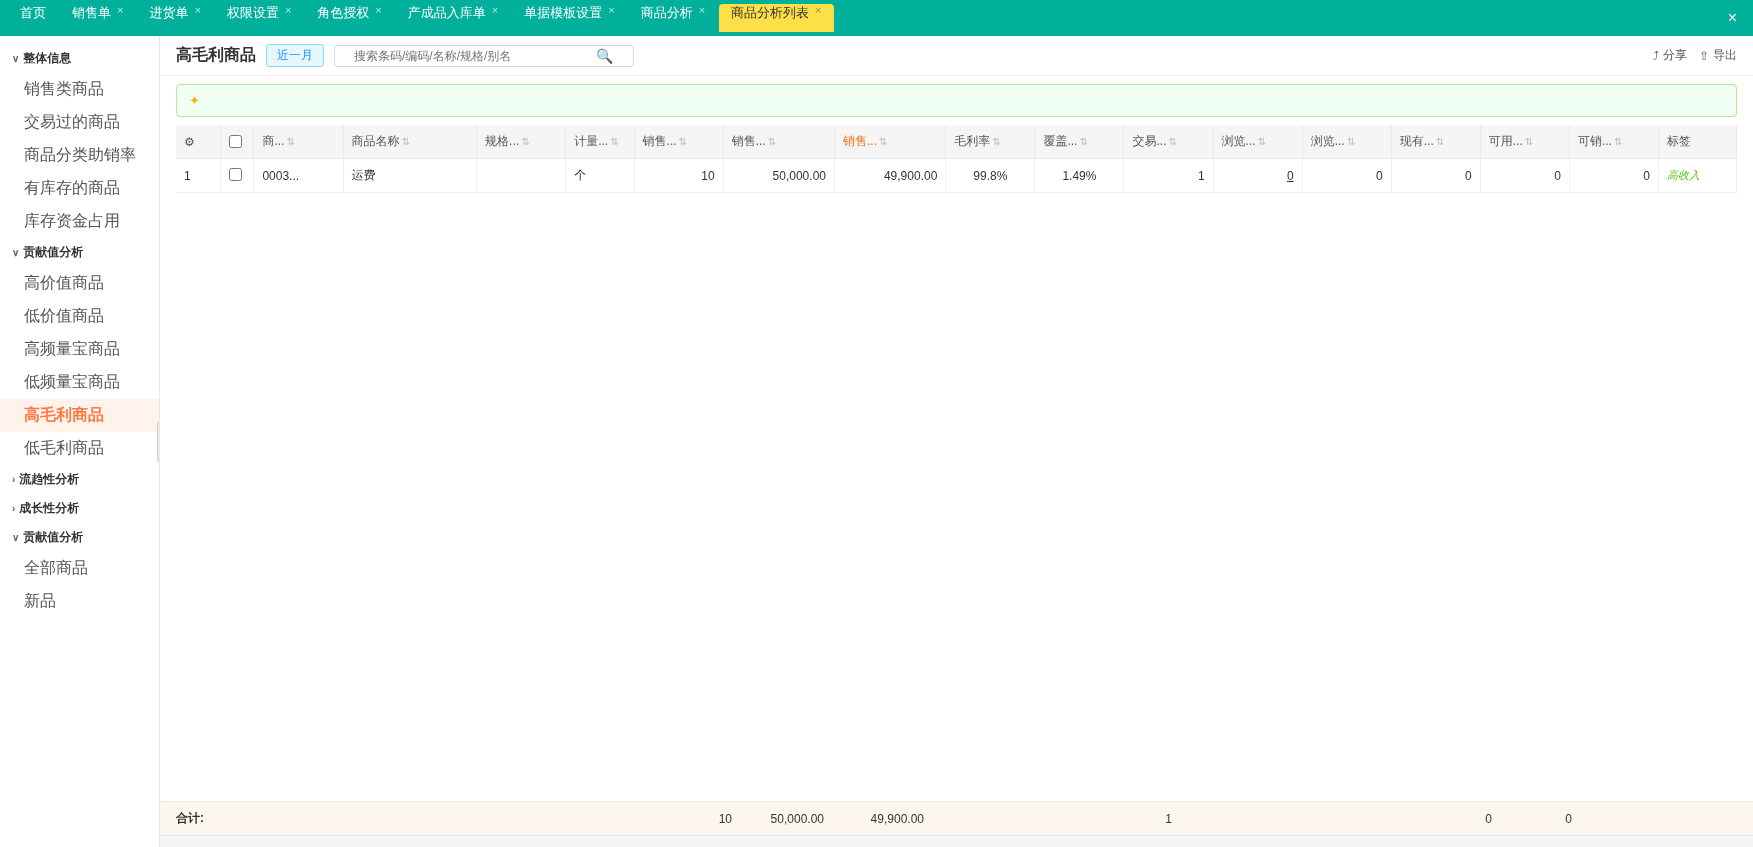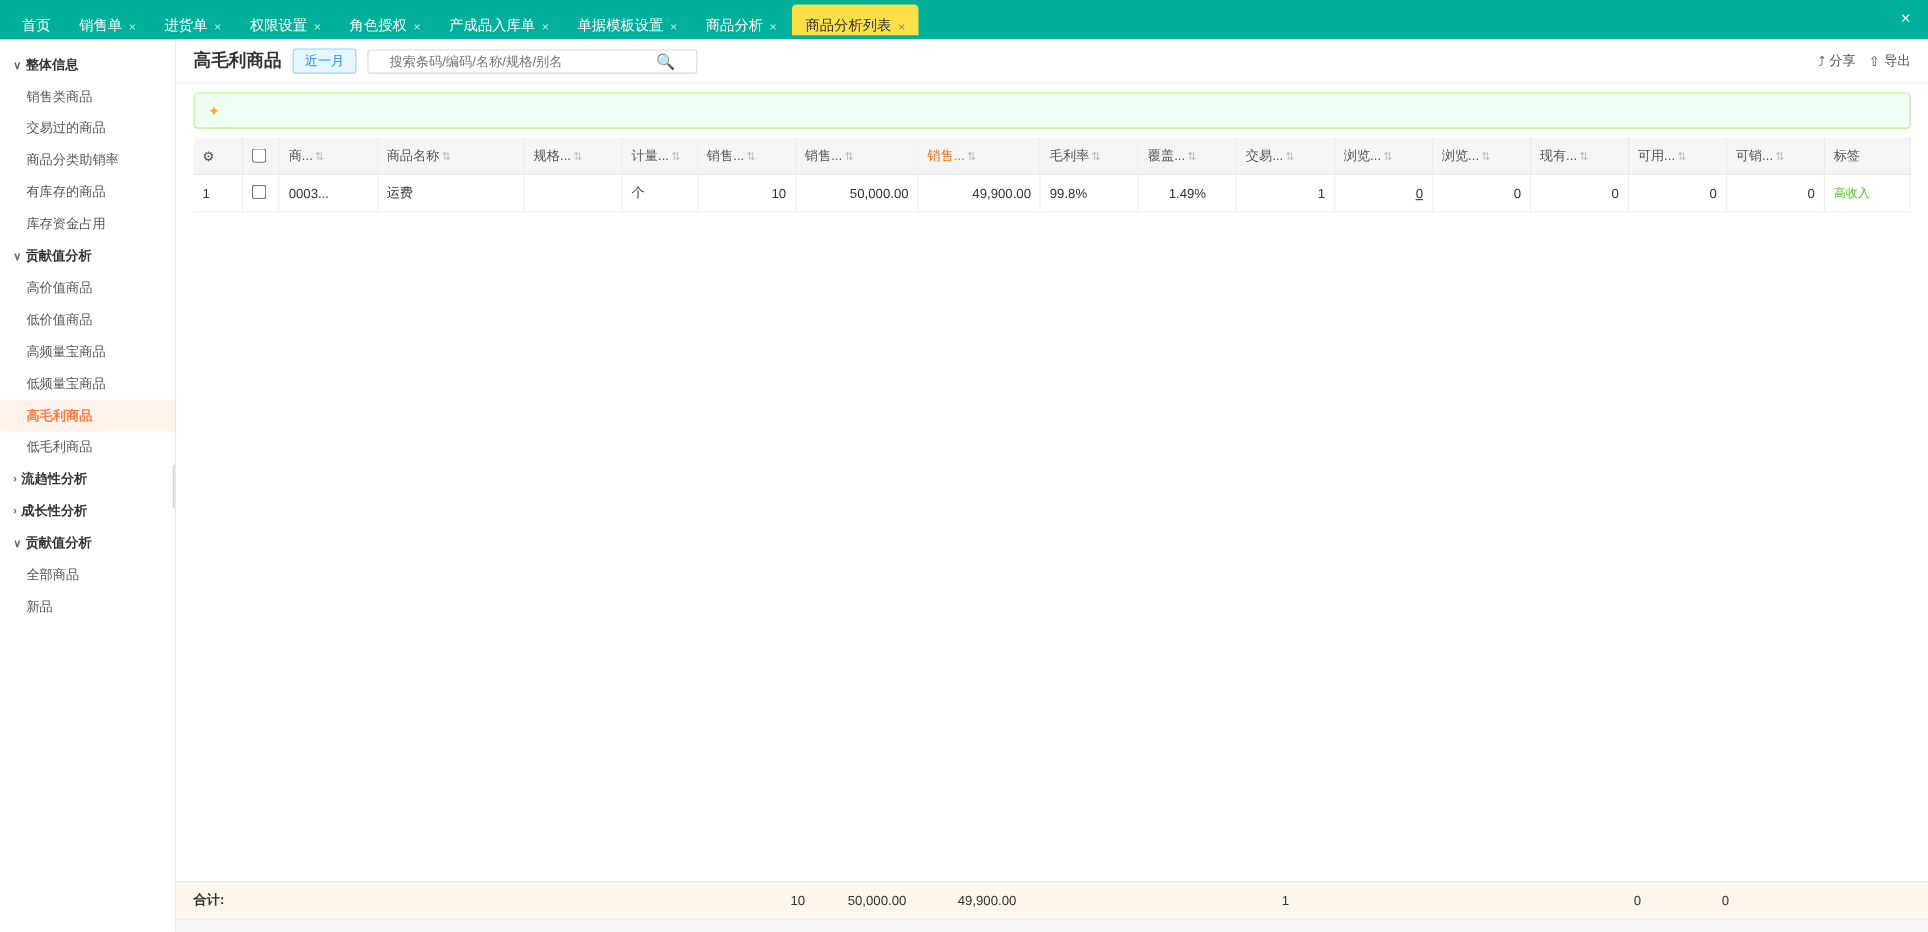--- a/index.html
+++ b/index.html
@@ -9,30 +9,29 @@
     .top-nav {
       display: flex;
       align-items: center;
       background: #00b09b;
       height: 36px;
       padding: 0 8px;
       gap: 2px;
     }
     .nav-tab {
       display: flex;
-      align-items: flex-end;
+      align-items: flex-start;
       padding: 0 12px;
       height: 28px;
       border-radius: 4px 4px 0 0;
       cursor: pointer;
       color: #fff;
       font-size: 13px;
       white-space: nowrap;
       gap: 4px;
-      font-family: Liberation Mono, monospace;
     }
     .nav-tab.active {
       background: #fde047;
       color: #333;
     }
     .nav-tab .close-btn {
       font-size: 11px;
       opacity: 0.7;
       margin-left: 2px;
       cursor: pointer;
@@ -87,21 +86,21 @@
       padding: 6px 12px;
       font-size: 12px;
       color: #333;
       font-weight: bold;
       cursor: pointer;
       gap: 4px;
     }
     .sidebar-group-header .arrow { font-size: 10px; color: #666; }
     .sidebar-item {
       padding: 6px 12px 6px 24px;
-      font-size: 12px;
+      font-size: 16px;
       color: #555;
       cursor: pointer;
       white-space: nowrap;
     }
     .sidebar-item.active {
       background: #fff3ec;
       color: #ff7a45;
       font-weight: bold;
     }
 
@@ -225,20 +224,21 @@
     th .sort-icon { color: #bbb; font-size: 10px; }
     td {
       padding: 8px 8px;
       border-bottom: 1px solid #f0f0f0;
       border-right: 1px solid #f0f0f0;
       white-space: nowrap;
     }
     .tag-high {
       color: #52c41a;
       font-size: 11px;
+      font-style: italic;
     }
     .underline-link {
       color: #333;
       text-decoration: underline;
       cursor: pointer;
     }
 
     
     .table-footer {
       background: #fdf6ec;
@@ -521,21 +521,21 @@
           <tr>
             <td><span>1</span></td>
             <td><input type="checkbox" style=""></td>
             <td><span>0003...</span></td>
             <td><span>运费</span></td>
             <td><span></span></td>
             <td><span>个</span></td>
             <td style="text-align:right"><span>10</span></td>
             <td style="text-align:right"><span>50,000.00</span></td>
             <td style="text-align:right"><span>49,900.00</span></td>
-            <td style="text-align:left"><span>99.8%</span></td>
+            <td style="text-align:center"><span>99.8%</span></td>
             <td style="text-align:center"><span>1.49%</span></td>
             <td style="text-align:right"><span>1</span></td>
             <td style="text-align:right"><span class="underline-link">0</span></td>
             <td style="text-align:right"><span>0</span></td>
             <td style="text-align:right"><span>0</span></td>
             <td style="text-align:right"><span>0</span></td>
             <td style="text-align:right"><span>0</span></td>
             <td><span class="tag-high">高收入</span></td>
           </tr>
         </tbody>

